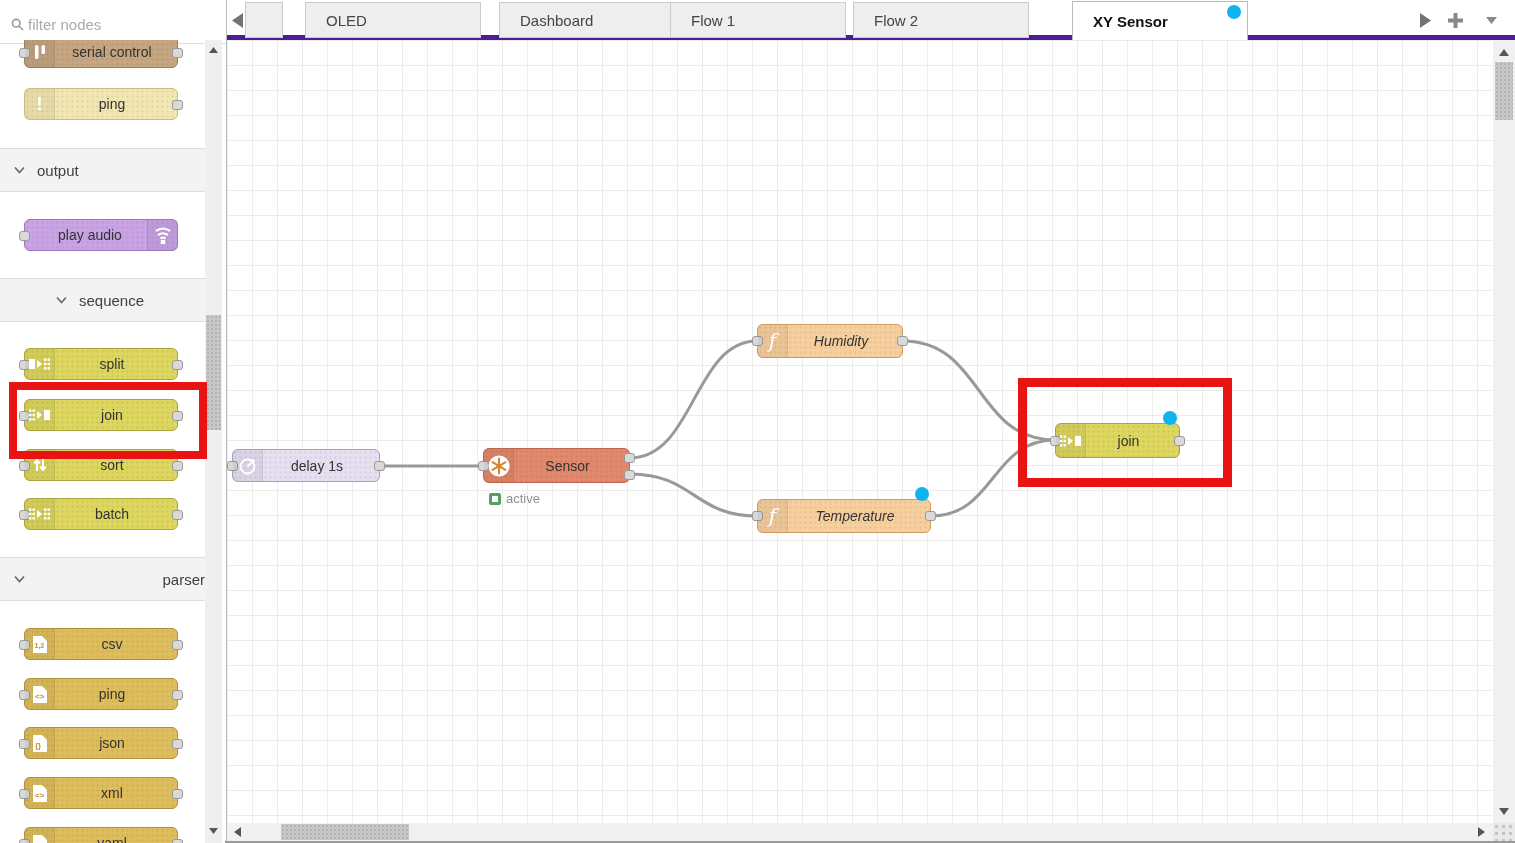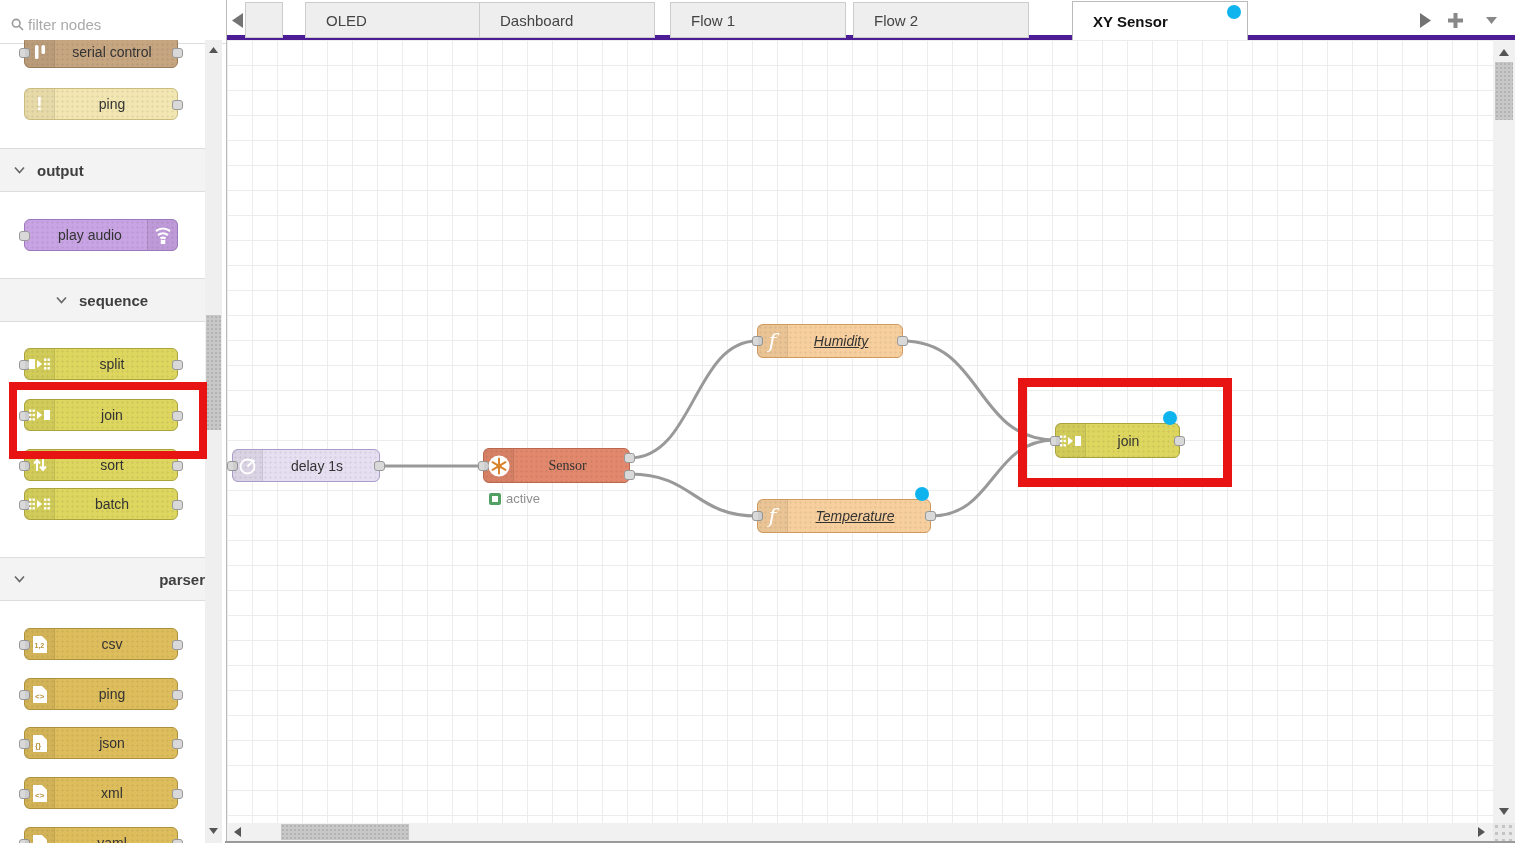--- a/index.html
+++ b/index.html
@@ -13,21 +13,21 @@
   #search-row { position:absolute; left:0; top:4px; width:226px; height:40px;
     background:#fff; border-bottom:1px solid #ddd; }
   #search-row svg { position:absolute; left:11px; top:14px; }
   #search-input { position:absolute; left:28px; top:5px; width:170px; height:30px;
     border:none; outline:none; font-size:15px; color:#555; background:transparent; }
   #search-input::placeholder { color:#aaa; }
   #palette-scroll { position:absolute; left:0; top:40px; width:227px; height:803px; overflow:hidden; }
 
   .cat { position:absolute; left:0; width:205px; height:44px; background:#f3f3f3;
     border-top:1px solid #ddd; border-bottom:1px solid #ddd;
-    display:flex; align-items:center; font-weight:bold; font-size:15px; color:#3f3f3f; }
+    display:flex; align-items:center; font-weight:normal; font-size:15px; color:#3f3f3f; }
   .cat .chev { margin:0 12px 0 14px; display:inline-flex; }
 
   .node { border:1px solid; border-radius:6px;
     background-image:radial-gradient(rgba(0,0,0,0.055) 1px, transparent 1.4px);
     background-size:5px 5px; font-size:14px; color:#333; }
   .pnode { position:absolute; left:24px; width:154px; height:32px; }
   .nicon { position:absolute; left:0; top:0; bottom:0; width:30px;
     background:rgba(0,0,0,0.05); border-right:1px solid rgba(0,0,0,0.08);
     display:flex; align-items:center; justify-content:center; color:#fff; }
   .nicon.r { left:auto; right:0; border-right:none; border-left:1px solid rgba(0,0,0,0.08); }
@@ -37,21 +37,21 @@
   .port { position:absolute; width:11px; height:10px; background:#d9d9d9;
     border:1px solid #999; border-radius:3px; top:11px; }
   .port.l { left:-6px; } .port.r { right:-6px; }
 
   .n-serial { background-color:#c6a581; border-color:#9b7d5b; }
   .n-ping   { background-color:#f2e6b2; border-color:#c9bc7e; }
   .n-audio  { background-color:#c9a4e4; border-color:#9b77bb; }
   .n-seq    { background-color:#ddd65f; border-color:#a9a43e; }
   .n-parser { background-color:#debd5c; border-color:#ae913d; }
   .n-delay  { background-color:#e6dff1; border-color:#a89cc8; }
-  .n-sensor { background-color:#e2886c; border-color:#b9684f;font-family:Liberation Serif, serif; }
+  .n-sensor { background-color:#e2886c; border-color:#b9684f; }
   .n-func   { background-color:#f7cf9e; border-color:#cf9a5e; }
 
   #palette-vscroll { position:absolute; left:205px; top:0; bottom:0; width:17px; background:#efefef; }
   .sb-thumb { position:absolute; background:#c7c7c7;
     background-image:radial-gradient(rgba(0,0,0,0.10) 1px, transparent 1px); background-size:4px 4px; }
   .sb-arrow { position:absolute; display:flex; align-items:center; justify-content:center; }
 
   
   #tabbar { position:absolute; left:227px; top:0; width:1288px; height:40px;
     background:#fff; border-bottom:5px solid #4c1d95; }
@@ -66,21 +66,21 @@
 
   
   #canvas { position:absolute; left:227px; top:40px; width:1266px; height:783px;
     background-color:#fff;
     background-image:linear-gradient(#ececec 1px, transparent 1px),
                      linear-gradient(90deg,#ececec 1px, transparent 1px);
     background-size:25px 25px; overflow:hidden; }
   #wires { position:absolute; left:0; top:0; }
   .cnode { position:absolute; height:34px; }
   .cnode .nlabel { font-size:14px; }
-  .italic .nlabel { font-style:italic;text-decoration:underline; }
+  .italic .nlabel { font-style:italic; }
   .hl { position:absolute; border:9px solid #e81414; z-index:40; }
   #status-row { position:absolute; left:262px; top:451px; display:flex; align-items:center; z-index:10;}
   #status-square { width:12px; height:12px; border:3px solid #53a065; border-radius:2px;
     background:#fff; margin-right:5px; }
   #status-text { font-size:13px; color:#8f8f8f; }
 
   
   #vscroll { position:absolute; left:1493px; top:40px; width:22px; height:783px; background:#f1f1f1; }
   #hscroll { position:absolute; left:227px; top:823px; width:1266px; height:18px; background:#f1f1f1; }
   #sb-corner { position:absolute; left:1493px; top:823px; width:22px; height:18px; background:#e9e9e9;
@@ -199,21 +199,21 @@
         <span class="nicon">
           <svg width="16" height="16" viewBox="0 0 16 16">
             <path d="M5 14 L5 4 M2 6.5 L5 3 L8 6.5" fill="none" stroke="#fff" stroke-width="2"></path>
             <path d="M11 2 L11 12 M8 9.5 L11 13 L14 9.5" fill="none" stroke="#fff" stroke-width="2"></path>
           </svg>
         </span>
         <span class="nlabel">sort</span>
         <span class="port r"></span>
       </div>
 
-      <div class="pnode node n-seq" style="top:448px;">
+      <div class="pnode node n-seq" style="top:458px;">
         <span class="port l"></span>
         <span class="nicon">
           <svg width="21" height="14" viewBox="0 0 21 14">
             <g fill="#fff">
                 <rect x="0" y="1.5" width="2.4" height="2.4"></rect>
                 <rect x="3.5" y="1.5" width="2.4" height="2.4"></rect>
             <rect x="0" y="5.8" width="2.4" height="2.4"></rect>
                 <rect x="3.5" y="5.8" width="2.4" height="2.4"></rect>
             <rect x="0" y="10.1" width="2.4" height="2.4"></rect>
                 <rect x="3.5" y="10.1" width="2.4" height="2.4"></rect>
@@ -324,21 +324,21 @@
     <div class="tb-btn" style="left:2px;width:16px;">
       <svg width="11" height="15" viewBox="0 0 11 15">
         <polygon points="11,0 0,7.5 11,15" fill="#737373"></polygon>
         </svg>
     </div>
 
     <div class="tab" style="left:18px; width:38px; padding-left:0;"></div>
     <div class="tab" style="left:78px;">
         <span>OLED</span>
       </div>
-    <div class="tab" style="left:252px;">
+    <div class="tab" style="left:272px;">
         <span>Dashboard</span>
       </div>
     <div class="tab" style="left:443px;">
         <span>Flow 1</span>
       </div>
     <div class="tab" style="left:626px;">
         <span>Flow 2</span>
       </div>
     <div class="tab active" style="left:809px;">
       <span>XY Sensor</span>

